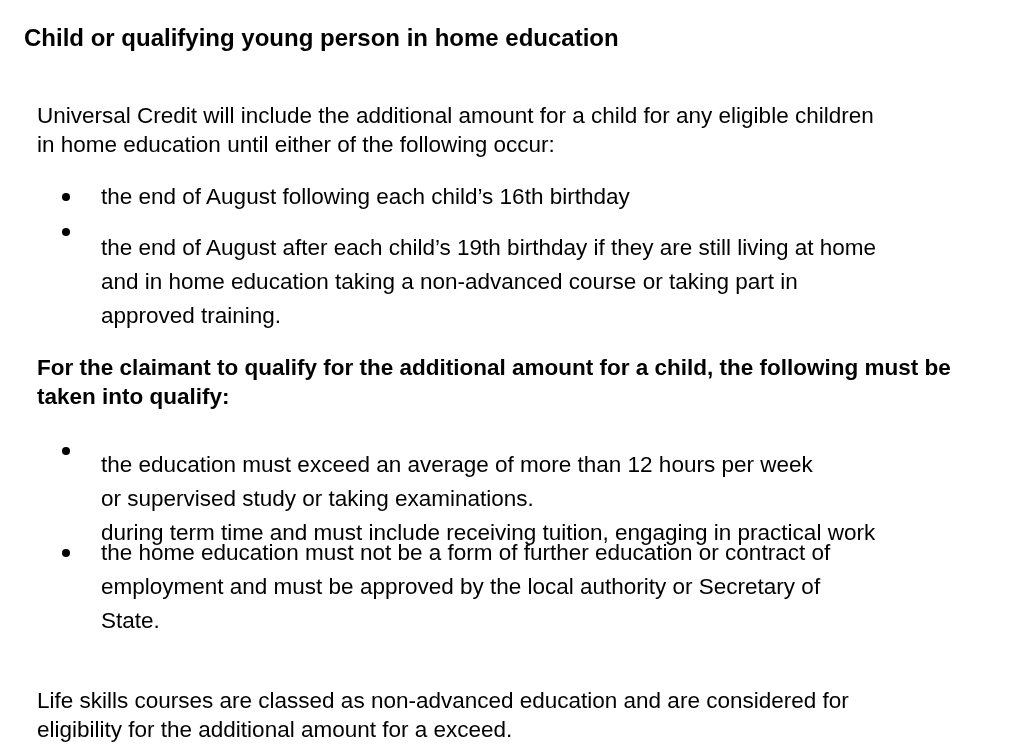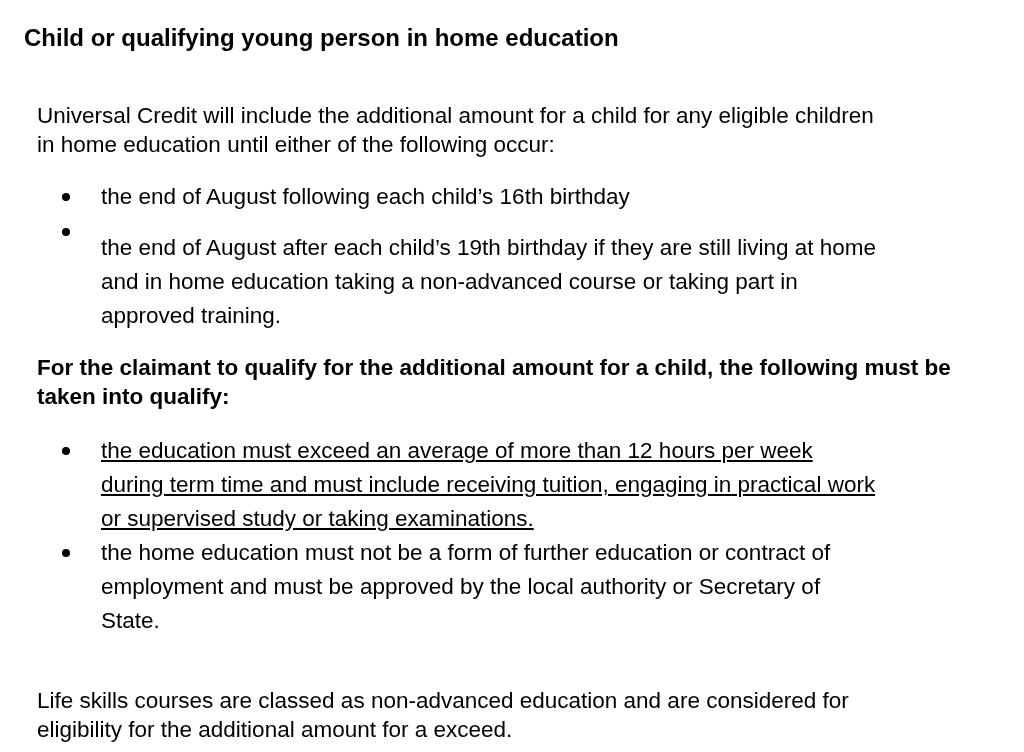--- a/index.html
+++ b/index.html
@@ -32,24 +32,24 @@
   <span class="ln">and in home education taking a non-advanced course or taking part in</span>
   <span class="ln">approved training.</span>
 </div>
 
 <div class="p" style="top:343px;font-weight:bold;">
   <span class="ln">For the claimant to qualify for the additional amount for a child, the following must be</span>
   <span class="ln">taken into qualify:</span>
 </div>
 
 <span class="bullet" style="top:447px;"></span>
-<div class="li" style="top:434px;text-decoration:underline;">
+<div class="li" style="top:448px;">
   <span class="ln">the education must exceed an average of more than 12 hours per week</span>
+  <span class="ln">or supervised study or taking examinations.</span>
   <span class="ln">during term time and must include receiving tuition, engaging in practical work</span>
-  <span class="ln">or supervised study or taking examinations.</span>
 </div>
 
 <span class="bullet" style="top:549px;"></span>
 <div class="li" style="top:536px;">
   <span class="ln">the home education must not be a form of further education or contract of</span>
   <span class="ln">employment and must be approved by the local authority or Secretary of</span>
   <span class="ln">State.</span>
 </div>
 
 <div class="p" style="top:676px;">

